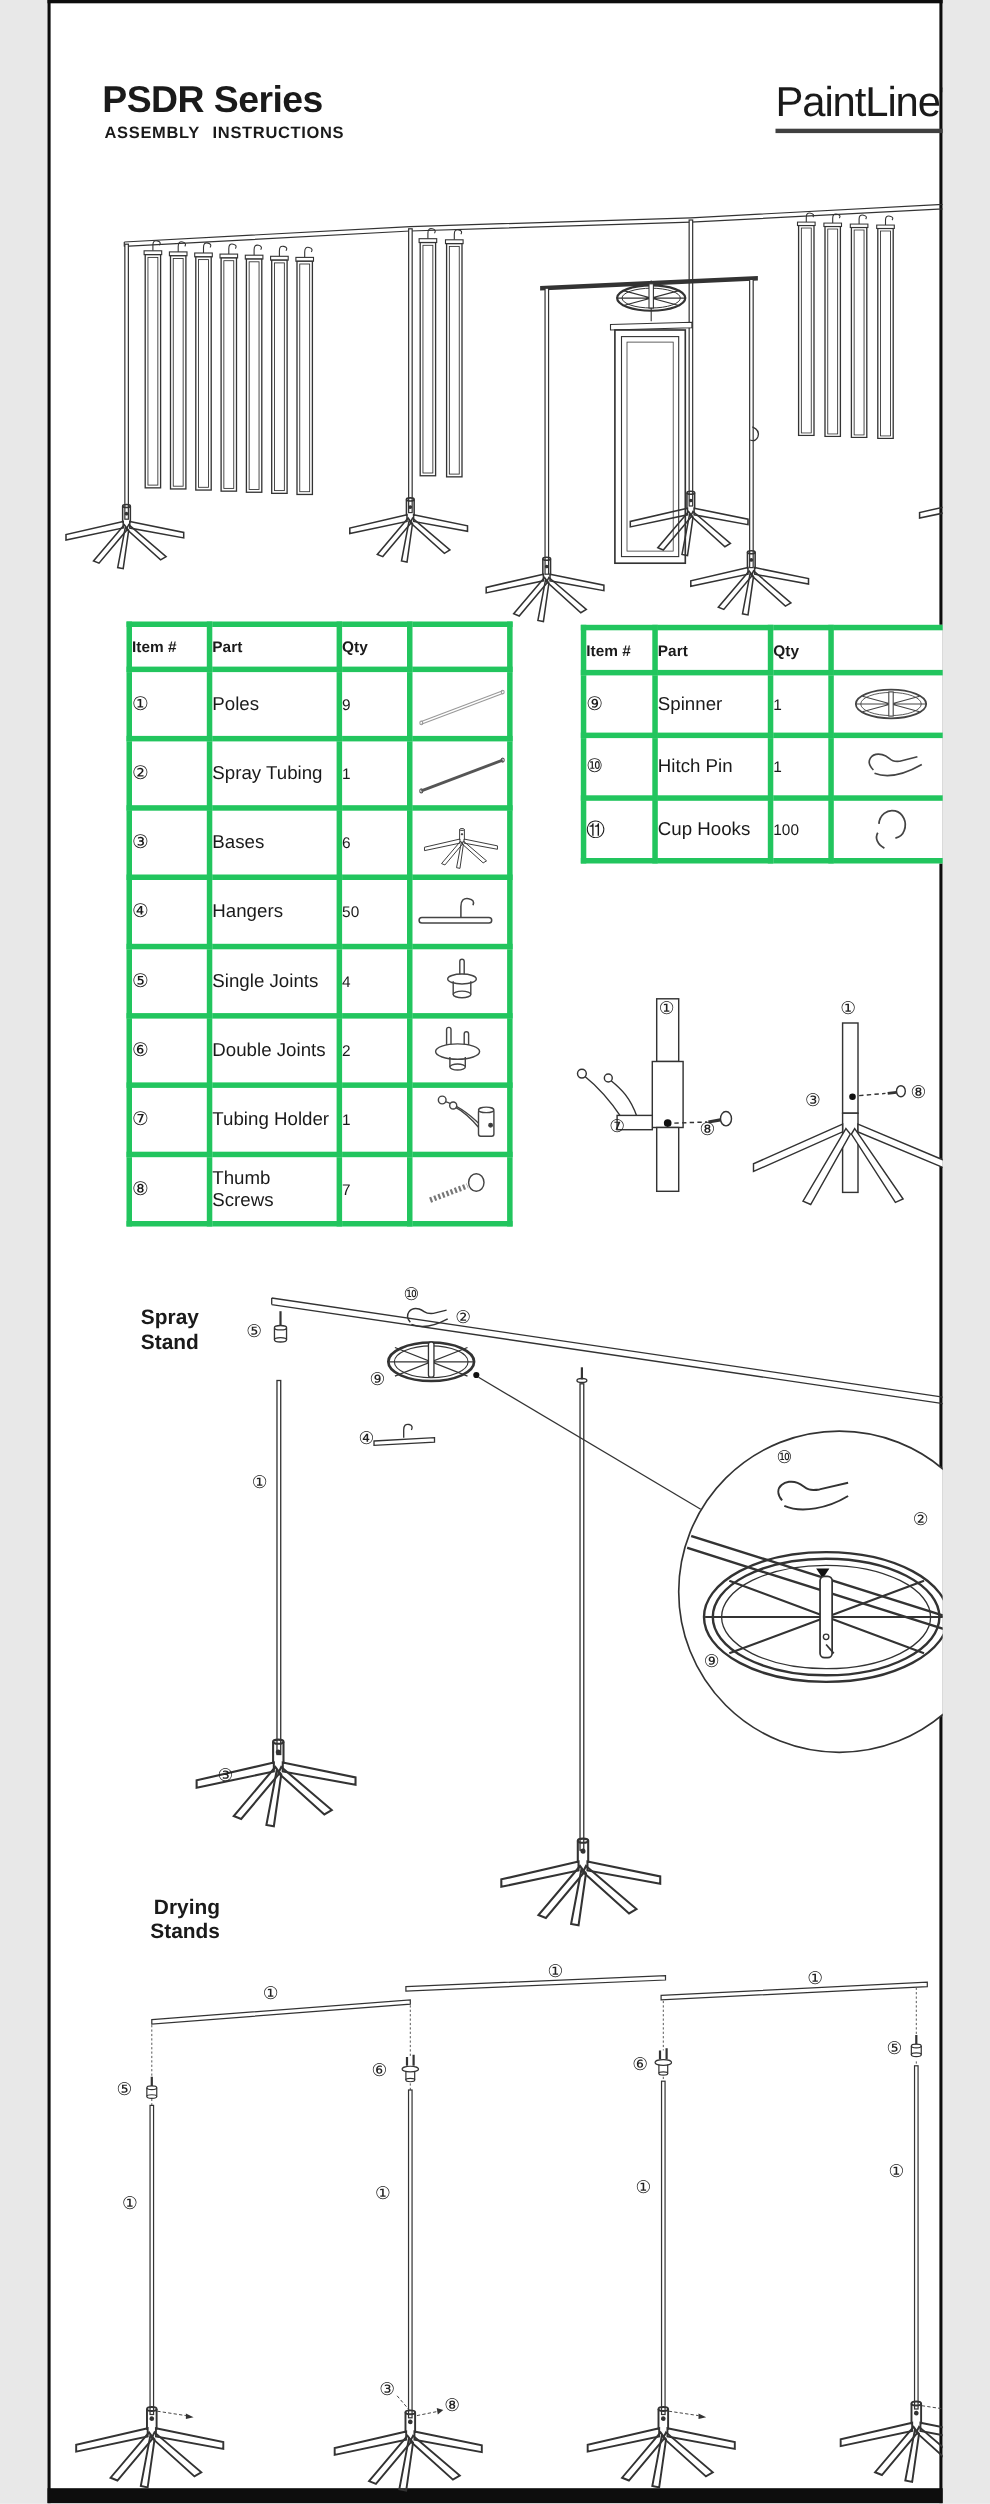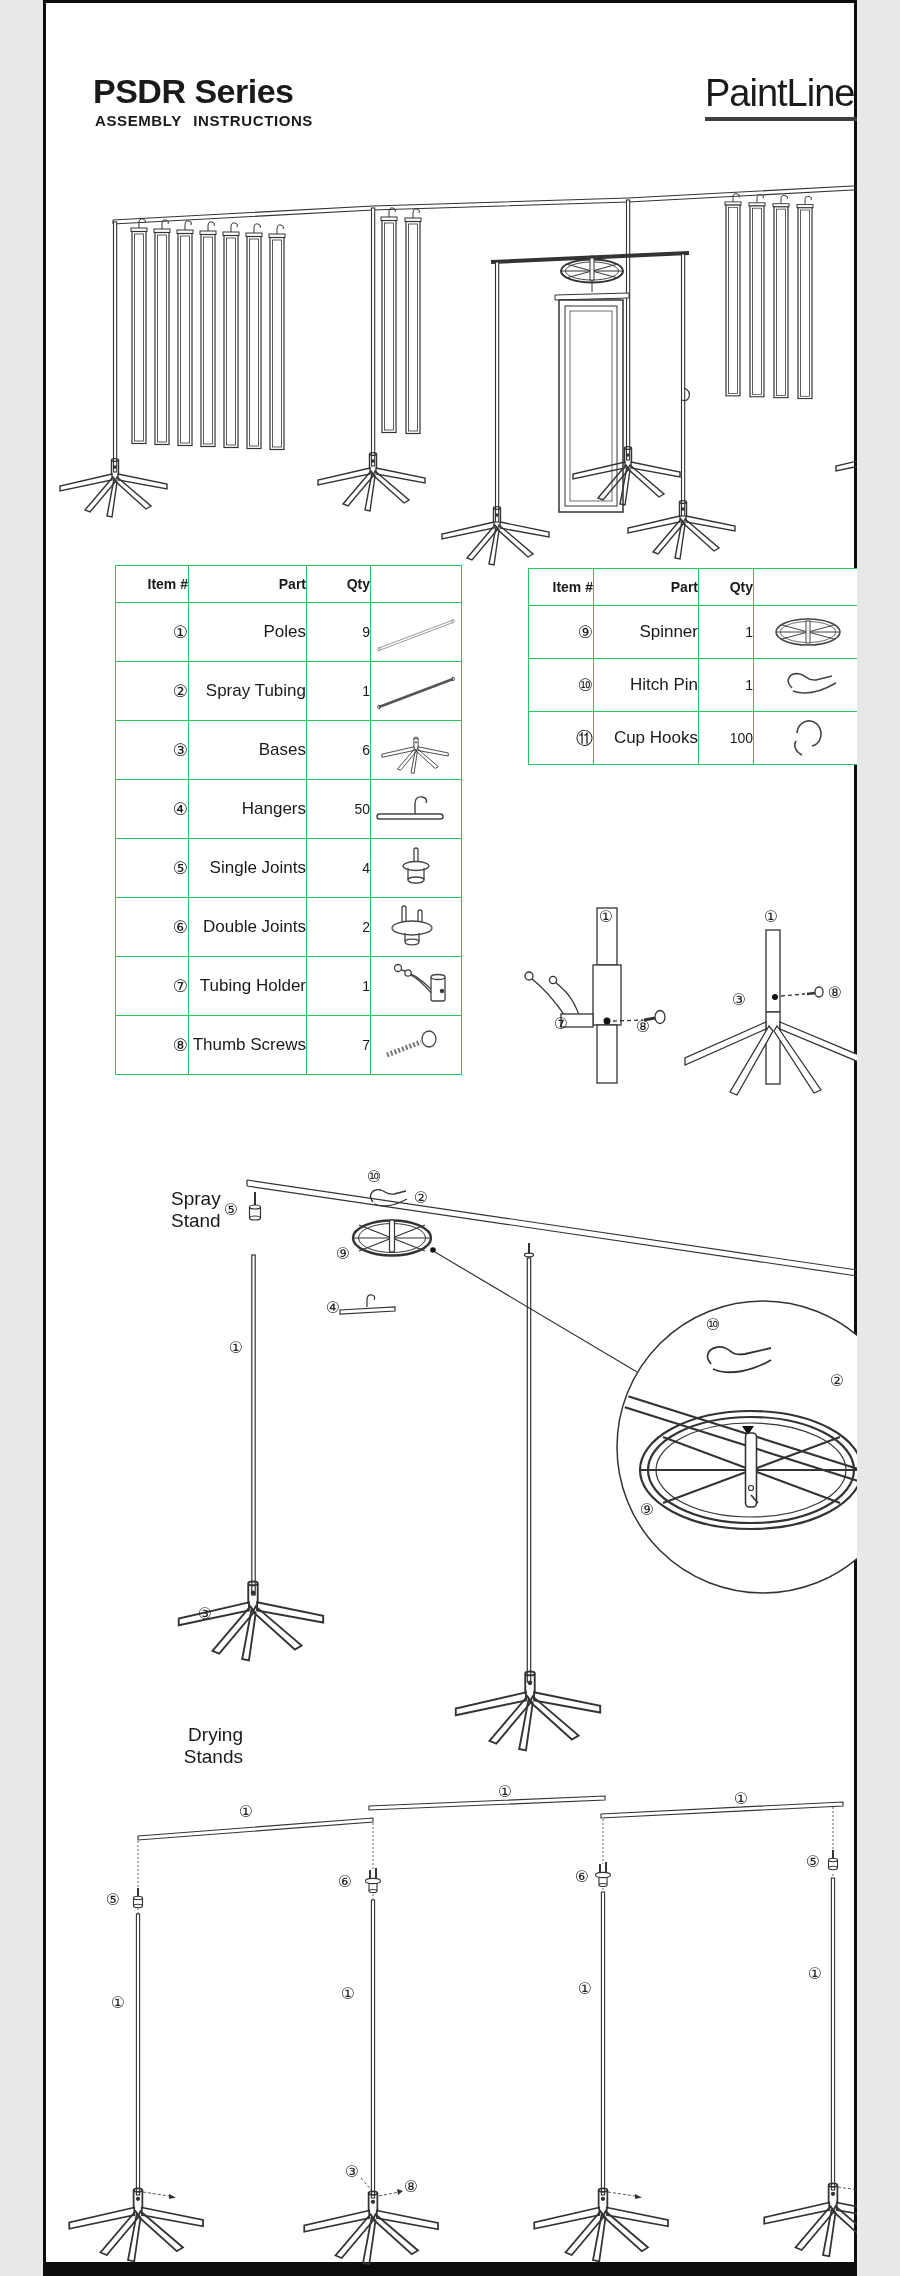--- a/index.html
+++ b/index.html
@@ -11,32 +11,32 @@
   .frame-right{right:0;top:0;width:3px;height:2276px;}
   .frame-bottom{left:0;top:2262px;width:900px;height:14px;}
 
   .title{position:absolute;left:50px;top:72px;font-size:34px;font-weight:bold;letter-spacing:-0.5px;}
   .subtitle{position:absolute;left:52px;top:112px;font-size:15px;font-weight:bold;letter-spacing:0.6px;word-spacing:7px;}
   .logo{position:absolute;left:662px;top:74px;font-size:38px;letter-spacing:-1px;
         border-bottom:4px solid #404040;padding:0 2px 3px 0;line-height:1.05;text-align:right;}
   .logo sup{font-size:11px;vertical-align:18px;letter-spacing:0;}
 
   table.parts{position:absolute;border-collapse:collapse;table-layout:fixed;background:#fff;}
-  table.parts th,table.parts td{border:1px solid #22c55e;text-align:right;vertical-align:middle;padding:0;}
+  table.parts th,table.parts td{border:5px solid #22c55e;text-align:left;vertical-align:middle;padding:0;}
   table.parts th{font-size:14px;font-weight:bold;height:36px;}
   .t-main{left:72px;top:565px;width:346px;}
   .t-main td{height:58px;}
   .t-acc{left:485px;top:568px;width:333px;}
   .t-acc td{height:52px;}
   td.c-item{font-family:"DejaVu Sans",sans-serif;font-size:17px;}
   td.c-part{font-size:17px;margin-top:34px;}
   td.c-qty{font-size:14px;}
   .picon{display:block;margin:0 auto;}
 
-  .section-label{position:absolute;font-size:19px;font-weight:normal;line-height:1.18;width:72px;margin-left:43px;}
+  .section-label{position:absolute;font-size:19px;font-weight:bold;line-height:1.18;width:72px;}
   .lbl-spray{left:85px;top:1188px;}
   .lbl-dry{left:85px;top:1724px;text-align:right;}
 
   svg.diag{position:absolute;overflow:visible;}
   .dlabel{position:absolute;transform:translate(-50%,-50%);
           font-family:"DejaVu Sans",sans-serif;font-size:16px;color:#222;line-height:1;}
   #label-layer{position:absolute;left:0;top:0;width:900px;height:2276px;pointer-events:none;}
 </style>
 </head>
 <body>

